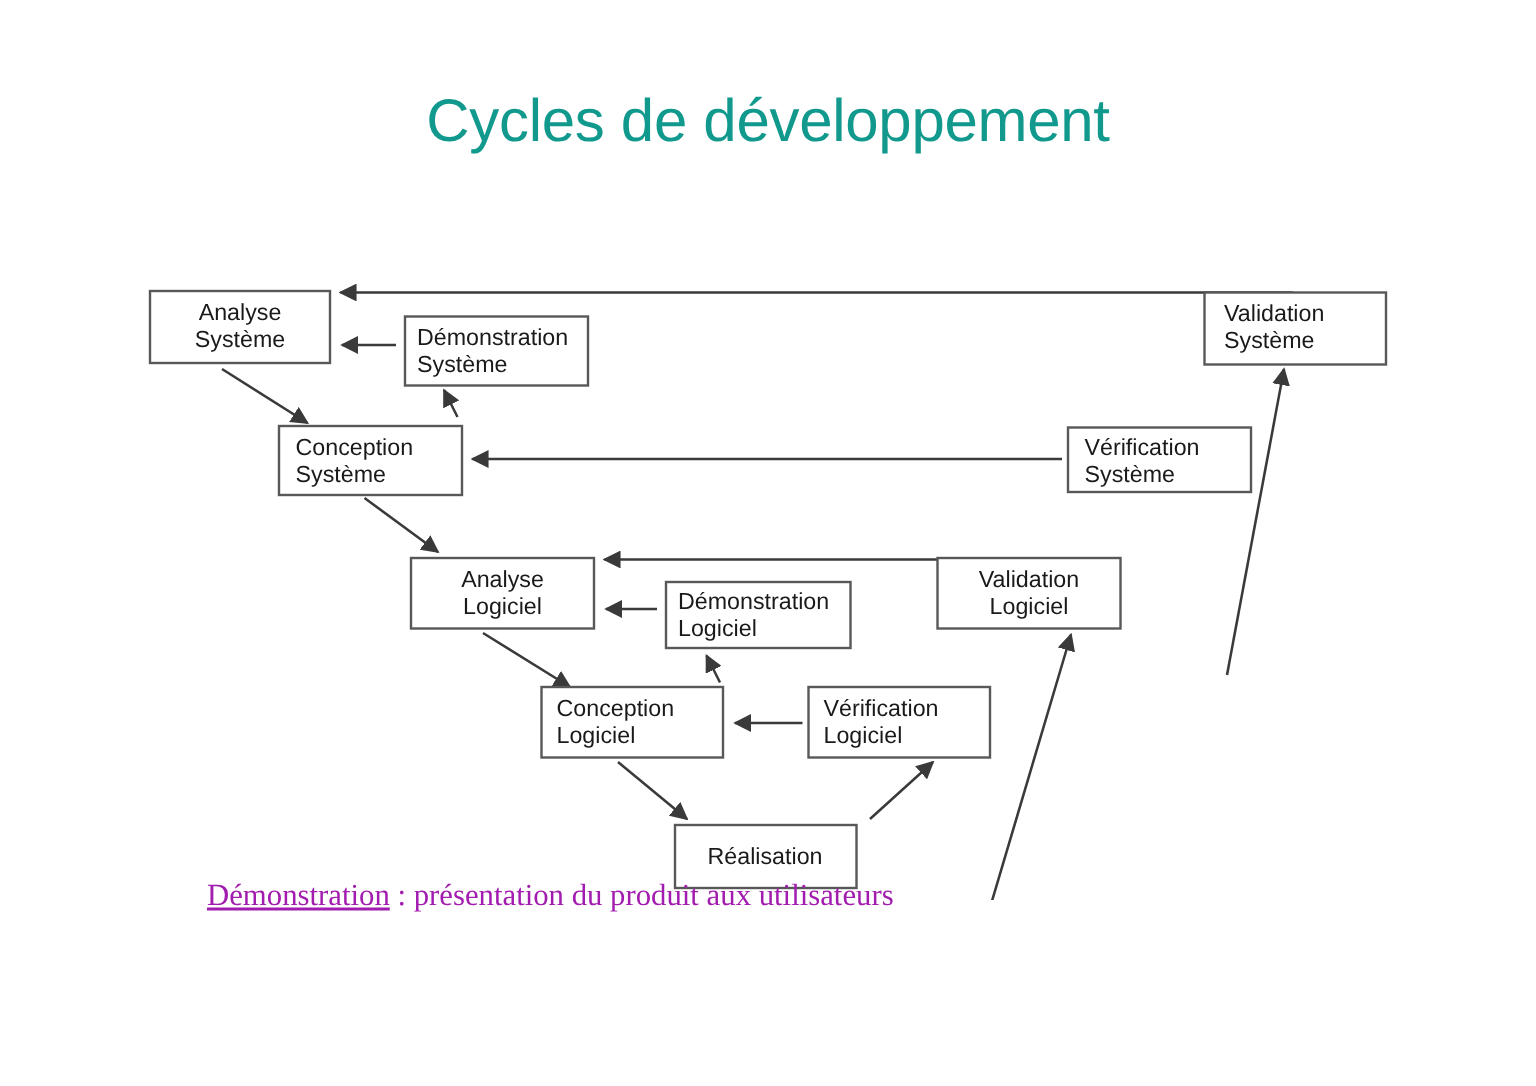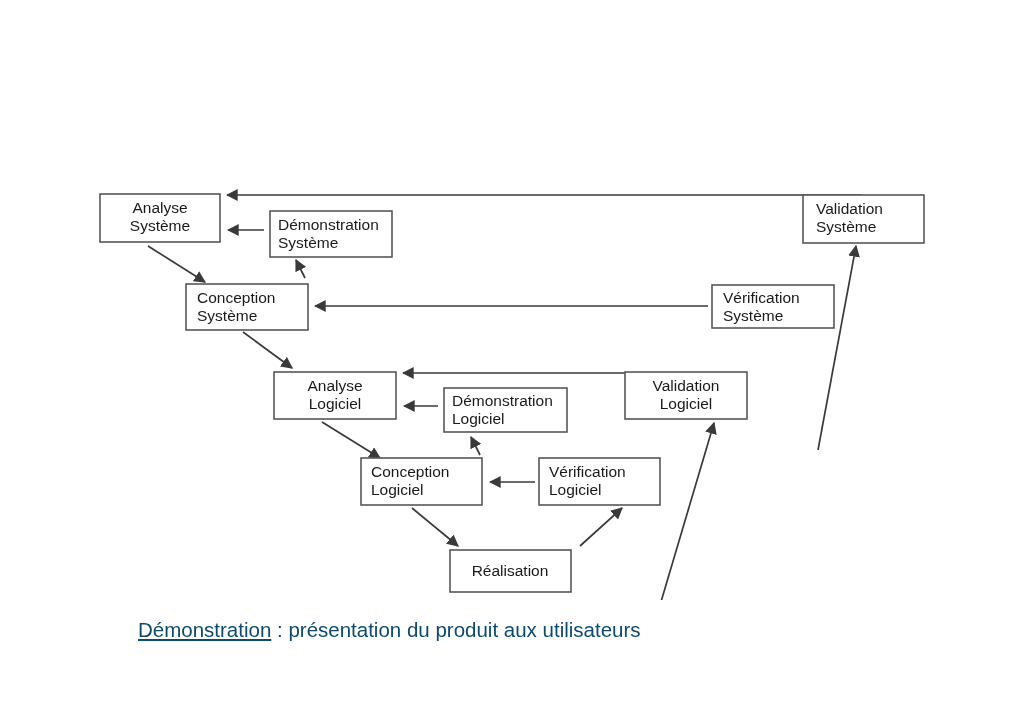--- a/index.html
+++ b/index.html
@@ -36,24 +36,24 @@
   #diagram {
     position: absolute;
     left: 0;
     top: 170px;
     width: 1024px;
     height: 430px;
   }
   #caption {
     position: absolute;
     left: 138px;
-    top: 618px;
+    top: 586px;
     font-size: 20.5px;
-    color: #0c4a6e;
-    font-family: Liberation Sans, sans-serif;
+    color: #a21caf;
+    font-family: Liberation Serif, serif;
     white-space: nowrap;
   }
   #caption .u { text-decoration: underline; }
   svg text {
     font-family: "Liberation Sans", sans-serif;
     fill: #1a1a1a;
   }
   .boxtext { font-size: 15.5px; }
   .boxrect {
     fill: #ffffff;
@@ -65,20 +65,21 @@
     stroke-width: 1.7;
     fill: none;
   }
 </style>
 </head>
 <body>
 
 <div id="slide">
 
   <div id="title">
+    <span class="tline">Cycles de développement</span>
   </div>
 
   <svg id="diagram" viewBox="0 0 1024 430">
     <defs>
       <marker id="ah" viewBox="0 0 10 10" refX="9" refY="5" markerWidth="7" markerHeight="7" orient="auto-start-reverse">
         <path d="M 0 0 L 10 5 L 0 10 z" fill="#3a3a3a"></path>
       </marker>
     </defs>
 
     <g>

